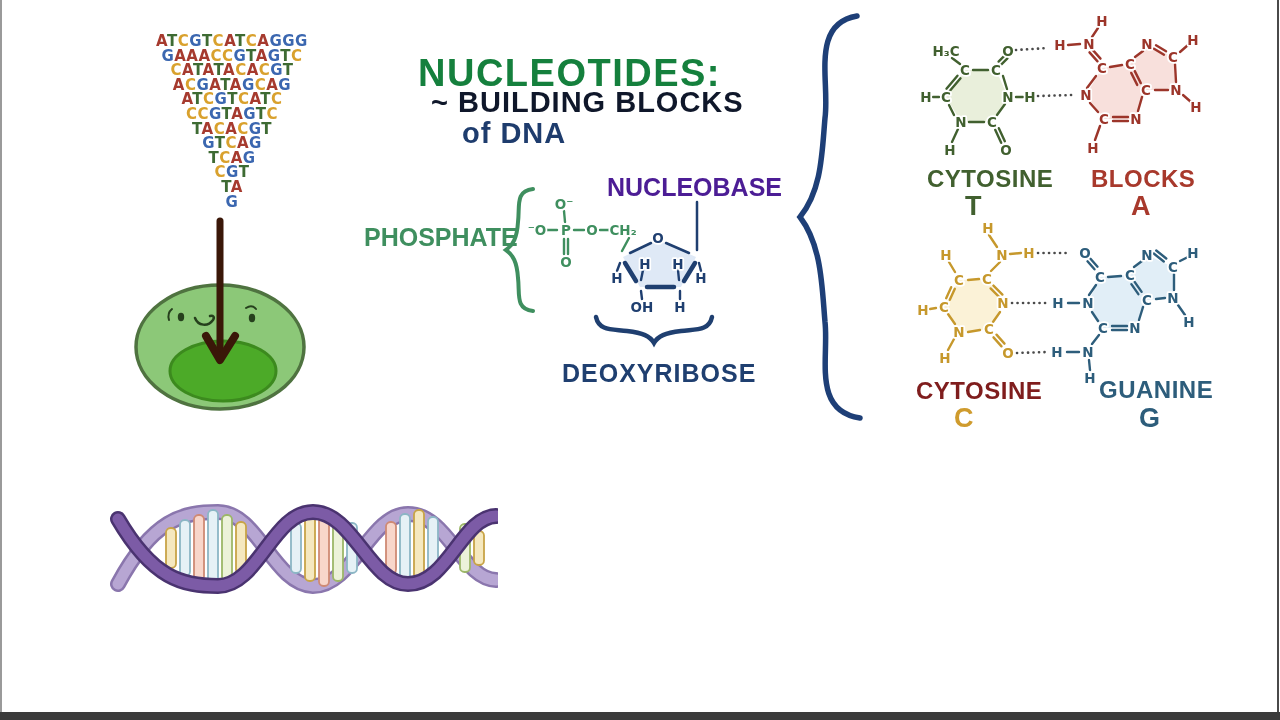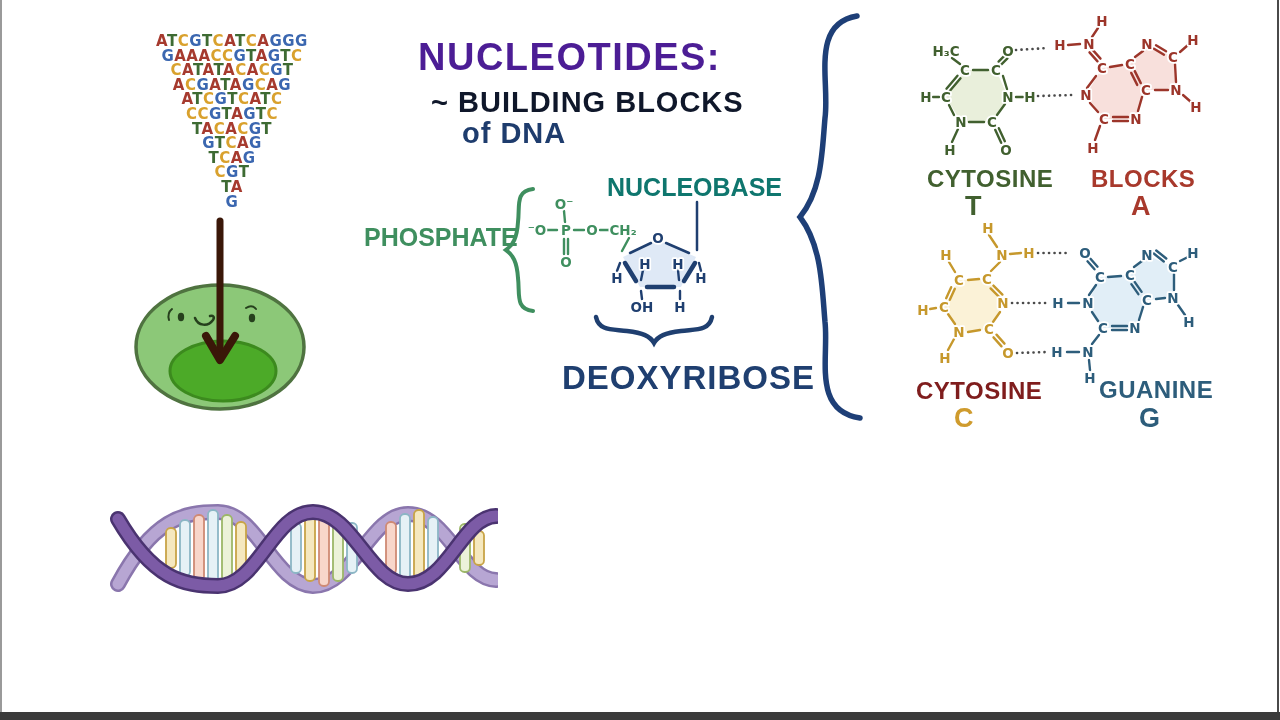--- a/index.html
+++ b/index.html
@@ -14,21 +14,21 @@
   .seq{left:155px;top:34px;width:154px;text-align:center;font-size:15px;line-height:14.6px;letter-spacing:.5px;font-family:"DejaVu Sans",sans-serif;}
   .seq-row{height:14.6px;}
   
   .t1{left:418px;top:36px;font-size:38px;letter-spacing:1.5px;}
   .t2{left:431px;top:86px;font-size:29px;letter-spacing:1px;}
   .t3{left:462px;top:117px;font-size:29px;letter-spacing:1px;}
   
   .lbl{font-size:24px;letter-spacing:.5px;}
   .phos{left:364px;top:209px;font-size:25px;}
   .nbase{left:607px;top:173px;font-size:25px;}
-  .deoxy{left:562px;top:359px;font-size:33px;letter-spacing:1px;}
+  .deoxy{left:562px;top:359px;font-size:25px;letter-spacing:1px;}
   .thy-n{left:927px;top:165px;} .thy-l{left:965px;top:191px;font-size:27px;}
   .ade-n{left:1091px;top:165px;} .ade-l{left:1131px;top:191px;font-size:27px;}
   .cyt-n{left:916px;top:377px;} .cyt-l{left:954px;top:403px;font-size:27px;}
   .gua-n{left:1099px;top:376px;} .gua-l{left:1139px;top:403px;font-size:27px;}
   #chem{position:absolute;left:0;top:0;width:1280px;height:720px;pointer-events:none;}
   #chem text{font:700 13.5px "DejaVu Sans",sans-serif;text-anchor:middle;dominant-baseline:central;
              paint-order:stroke fill;stroke:#ffffff;stroke-width:3.5px;stroke-linejoin:round;}
   #helix{position:absolute;left:108px;top:484px;width:390px;height:125px;}
 </style>
 </head>
@@ -48,26 +48,26 @@
       <div class="seq-row"><span style="color: rgb(166, 58, 46);">A</span><span style="color: rgb(62, 107, 51);">T</span><span style="color: rgb(217, 161, 45);">C</span><span style="color: rgb(59, 103, 176);">G</span><span style="color: rgb(62, 107, 51);">T</span><span style="color: rgb(217, 161, 45);">C</span><span style="color: rgb(166, 58, 46);">A</span><span style="color: rgb(62, 107, 51);">T</span><span style="color: rgb(217, 161, 45);">C</span></div>
       <div class="seq-row"><span style="color: rgb(217, 161, 45);">C</span><span style="color: rgb(217, 161, 45);">C</span><span style="color: rgb(59, 103, 176);">G</span><span style="color: rgb(62, 107, 51);">T</span><span style="color: rgb(166, 58, 46);">A</span><span style="color: rgb(59, 103, 176);">G</span><span style="color: rgb(62, 107, 51);">T</span><span style="color: rgb(217, 161, 45);">C</span></div>
       <div class="seq-row"><span style="color: rgb(62, 107, 51);">T</span><span style="color: rgb(166, 58, 46);">A</span><span style="color: rgb(217, 161, 45);">C</span><span style="color: rgb(166, 58, 46);">A</span><span style="color: rgb(217, 161, 45);">C</span><span style="color: rgb(59, 103, 176);">G</span><span style="color: rgb(62, 107, 51);">T</span></div>
       <div class="seq-row"><span style="color: rgb(59, 103, 176);">G</span><span style="color: rgb(62, 107, 51);">T</span><span style="color: rgb(217, 161, 45);">C</span><span style="color: rgb(166, 58, 46);">A</span><span style="color: rgb(59, 103, 176);">G</span></div>
       <div class="seq-row"><span style="color: rgb(62, 107, 51);">T</span><span style="color: rgb(217, 161, 45);">C</span><span style="color: rgb(166, 58, 46);">A</span><span style="color: rgb(59, 103, 176);">G</span></div>
       <div class="seq-row"><span style="color: rgb(217, 161, 45);">C</span><span style="color: rgb(59, 103, 176);">G</span><span style="color: rgb(62, 107, 51);">T</span></div>
       <div class="seq-row"><span style="color: rgb(62, 107, 51);">T</span><span style="color: rgb(166, 58, 46);">A</span></div>
       <div class="seq-row"><span style="color: rgb(59, 103, 176);">G</span></div>
     </div>
 
-  <div class="abs t1" style="color: #4c1d95;">NUCLEOTIDES:</div>
+  <div class="abs t1" style="color: #15803d; margin-top: 16px;">NUCLEOTIDES:</div>
   <div class="abs t2" style="color: #0f172a;">~ BUILDING BLOCKS</div>
   <div class="abs t3" style="color: rgb(30, 60, 109);">of DNA</div>
 
   <div class="abs phos" style="color: rgb(63, 143, 95); margin-top: 14px;">PHOSPHATE</div>
-  <div class="abs nbase" style="color: #0f766e;">NUCLEOBASE</div>
+  <div class="abs nbase" style="color: #4c1d95;">NUCLEOBASE</div>
   <div class="abs deoxy" style="color: rgb(31, 63, 112);">DEOXYRIBOSE</div>
 
   <div class="abs lbl thy-n" style="color: rgb(65, 96, 47);">CYTOSINE</div>
   <div class="abs lbl thy-l" style="color: rgb(65, 96, 47);">T</div>
   <div class="abs lbl ade-n" style="color: rgb(168, 57, 44);">BLOCKS</div>
   <div class="abs lbl ade-l" style="color: rgb(168, 57, 44);">A</div>
   <div class="abs lbl cyt-n" style="color: #7f1d1d;">CYTOSINE</div>
   <div class="abs lbl cyt-l" style="color: rgb(207, 155, 45);">C</div>
   <div class="abs lbl gua-n" style="color: rgb(45, 93, 123);">GUANINE</div>
   <div class="abs lbl gua-l" style="color: rgb(45, 93, 123);">G</div>

